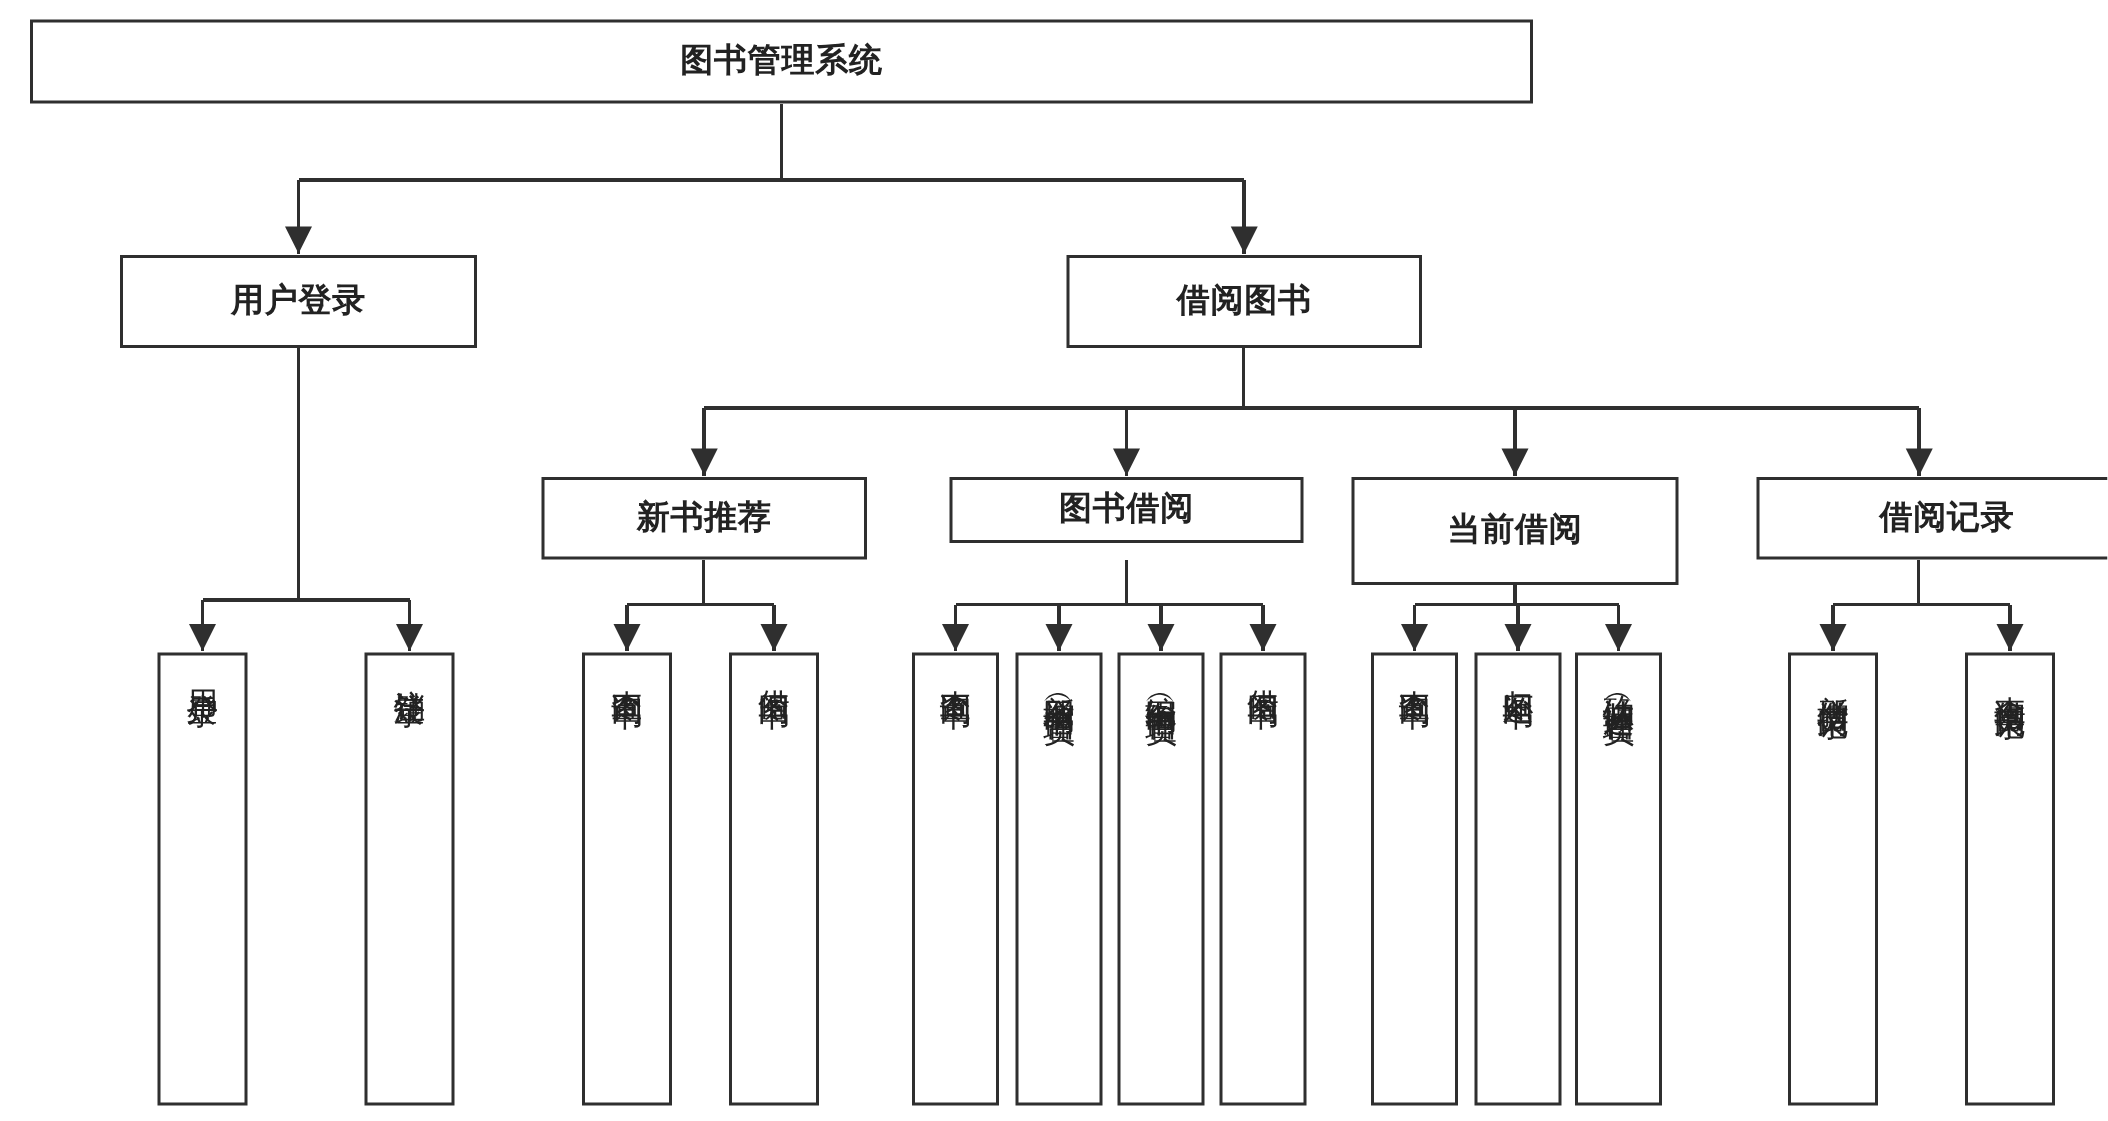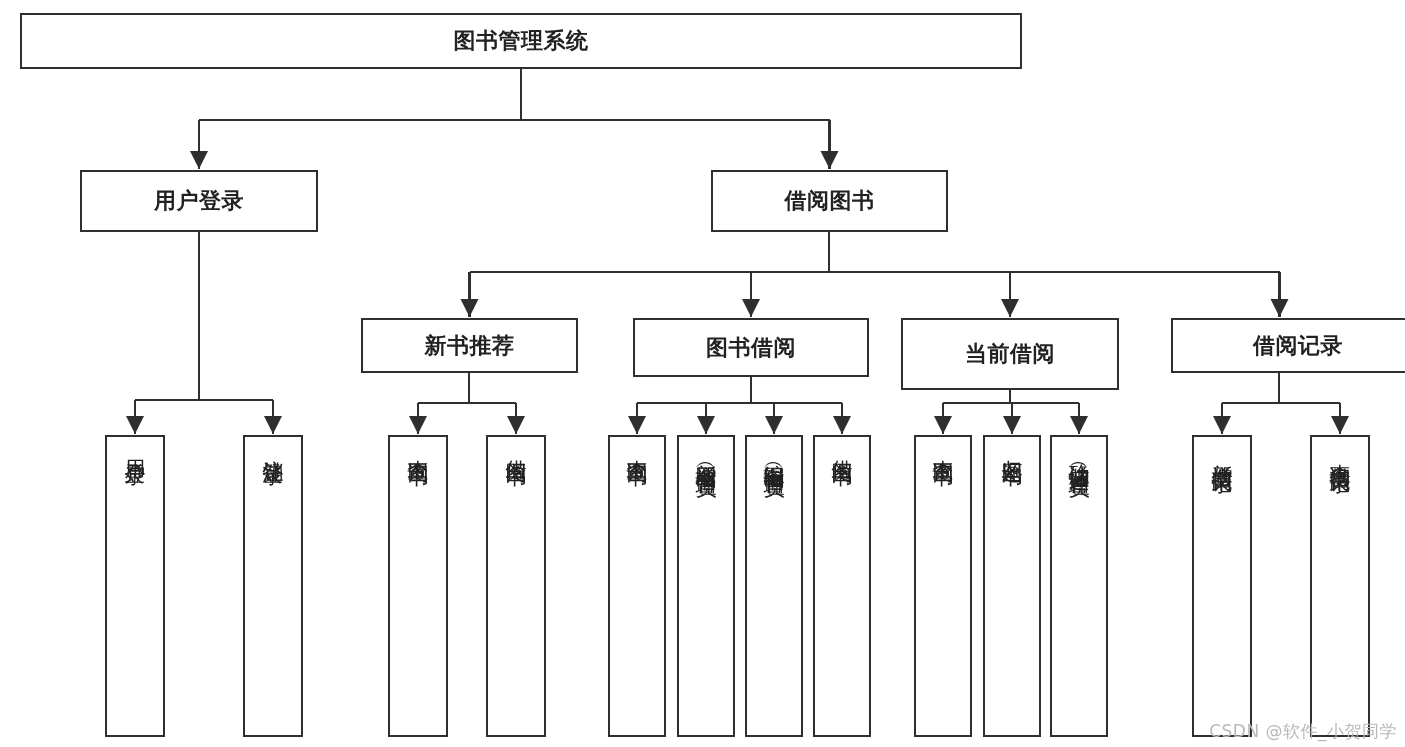--- a/index.html
+++ b/index.html
@@ -137,21 +137,21 @@
       </div>
       <div class="node horiz" style="left: 80px; top: 170px; width: 238px; height: 62px; border-color: rgb(47, 47, 47); background: rgb(255, 255, 255);">
         <span class="node-label" style="color: rgb(34, 34, 34);">用户登录</span>
       </div>
       <div class="node horiz" style="left: 711px; top: 170px; width: 237px; height: 62px; border-color: rgb(47, 47, 47); background: rgb(255, 255, 255);">
         <span class="node-label" style="color: rgb(34, 34, 34);">借阅图书</span>
       </div>
       <div class="node horiz" style="left: 361px; top: 318px; width: 217px; height: 55px; border-color: rgb(47, 47, 47); background: rgb(255, 255, 255);">
         <span class="node-label" style="color: rgb(34, 34, 34);">新书推荐</span>
       </div>
-      <div class="node horiz" style="left: 633px; top: 318px; width: 236px; height: 59px; border-color: rgb(47, 47, 47); background: rgb(255, 255, 255);">
+      <div class="node horiz" style="left: 633px; top: 318px; width: 236px; height: 44px; border-color: rgb(47, 47, 47); background: rgb(255, 255, 255);">
         <span class="node-label" style="color: rgb(34, 34, 34);">图书借阅</span>
       </div>
       <div class="node horiz" style="left: 901px; top: 318px; width: 218px; height: 72px; border-color: rgb(47, 47, 47); background: rgb(255, 255, 255);">
         <span class="node-label" style="color: rgb(34, 34, 34);">当前借阅</span>
       </div>
       <div class="node horiz" style="left: 1171px; top: 318px; width: 254px; height: 55px; border-color: rgb(47, 47, 47); background: rgb(255, 255, 255);">
         <span class="node-label" style="color: rgb(34, 34, 34);">借阅记录</span>
       </div>
       <div class="node vert" style="left: 105px; top: 435px; width: 60px; height: 302px; border-color: rgb(47, 47, 47); background: rgb(255, 255, 255);">
         <span class="node-label" style="color: rgb(34, 34, 34);">用户登录</span>
@@ -186,14 +186,13 @@
       <div class="node vert tall-text" style="left: 1050px; top: 435px; width: 58px; height: 302px; border-color: rgb(47, 47, 47); background: rgb(255, 255, 255);">
         <span class="node-label" style="color: rgb(34, 34, 34);">确认归还（管理员）</span>
       </div>
       <div class="node vert tall-text" style="left: 1192px; top: 435px; width: 60px; height: 302px; border-color: rgb(47, 47, 47); background: rgb(255, 255, 255);">
         <span class="node-label" style="color: rgb(34, 34, 34);">新增借阅记录</span>
       </div>
       <div class="node vert tall-text" style="left: 1310px; top: 435px; width: 60px; height: 302px; border-color: rgb(47, 47, 47); background: rgb(255, 255, 255);">
         <span class="node-label" style="color: rgb(34, 34, 34);">查询借阅记录</span>
       </div>
     </div>
-  <div id="watermark">CSDN @软件_小贺同学</div>
 </div>
 
 </body></html>

